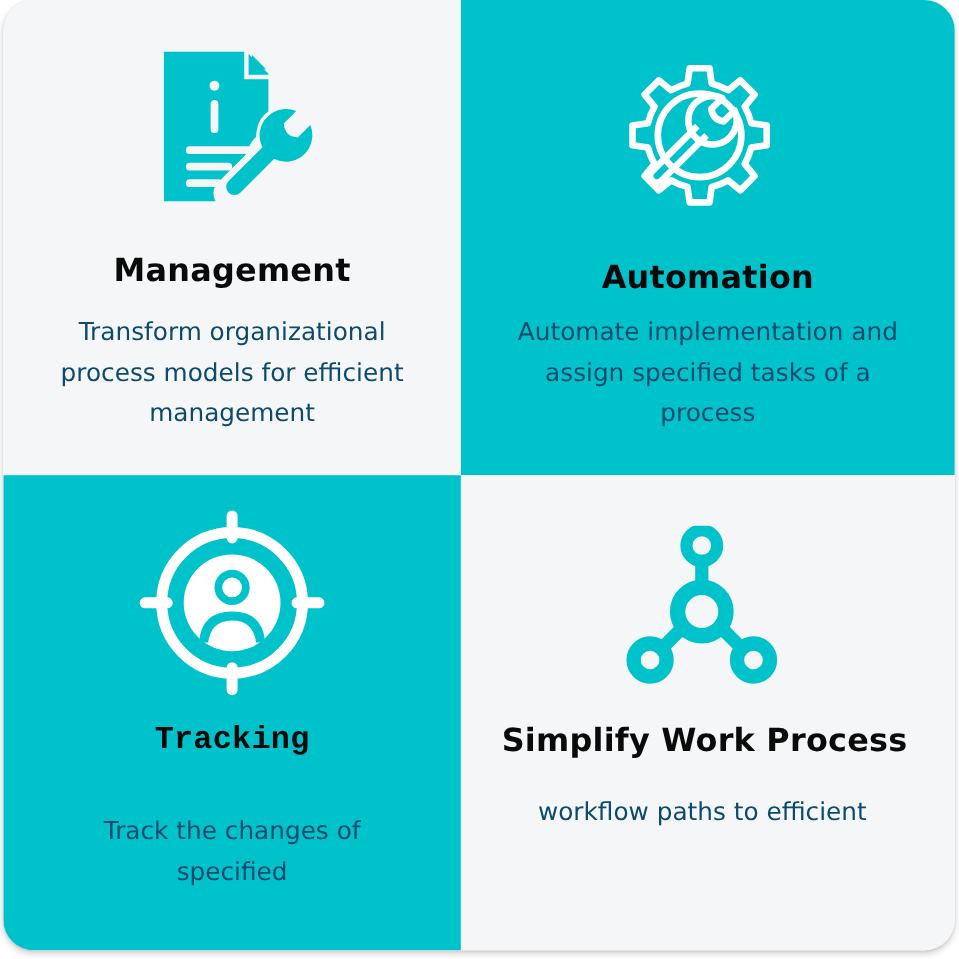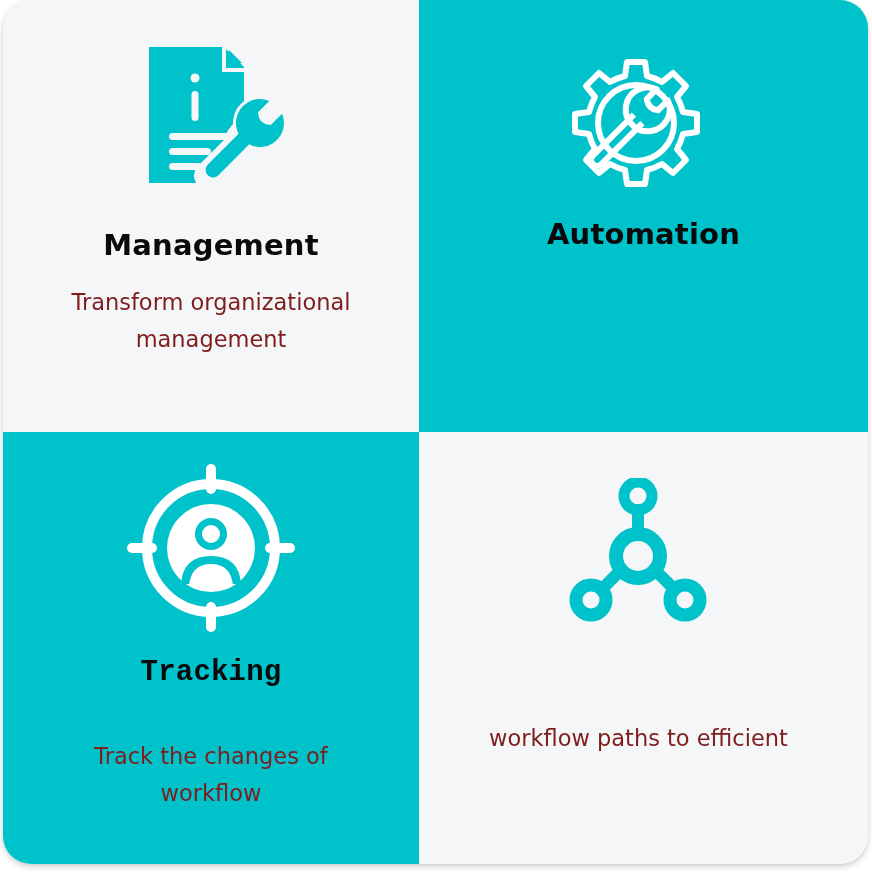--- a/index.html
+++ b/index.html
@@ -47,21 +47,21 @@
       font-weight: bold;
       font-size: 29px;
       letter-spacing: 0.2px;
       color: #0a0a0a;
     }
     .desc {
       position: absolute;
       left: 0; right: 0;
       font-size: 22.5px;
       line-height: 37px;
-      color: #7f1d1d;
+      color: #0c4a6e;
       padding: 0 20px;
       box-sizing: border-box;
     }
     .desc span { display: block; white-space: nowrap; }
   </style>
 </head>
 <body>
 
 <div class="card">
 
@@ -87,41 +87,47 @@
           <path d="M-9 -42 A24 24 0 1 0 9 -42 L9 -26 Q0 -18 -9 -26 Z" fill="#00c2cb" stroke="#f4f6f8" stroke-width="6"></path>
           <rect x="-7.5" y="-8" width="15" height="62" rx="7.5" fill="#00c2cb" stroke="#f4f6f8" stroke-width="6"></rect>
           <path d="M-9 -42 A24 24 0 1 0 9 -42 L9 -26 Q0 -18 -9 -26 Z" fill="#00c2cb"></path>
           <rect x="-7.5" y="-12" width="15" height="66" rx="7.5" fill="#00c2cb"></rect>
         </g>
       </svg>
     </div>
     <div class="title" style="top:228px;">Management</div>
     <div class="desc" style="top:284px;">
       <span>Transform organizational</span>
+      <span>process models for efficient</span>
       <span>management</span>
     </div>
   </div>
 
   <div class="quad teal">
     <div class="icon-wrap" style="top:50px; left:-16px;">
       <svg width="150" height="150" viewBox="0 0 150 150">
         <g fill="none" stroke="#ffffff" stroke-width="6" stroke-linejoin="round">
 
           <path d="M66 12 H84 L86 26 Q94 28 101 32 L112 23 L125 36 L116 47 Q120 54 122 62 L136 64 V82 L122 84 Q120 92 116 99 L125 110 L112 123 L101 114 Q94 118 86 120 L84 134 H66 L64 120 Q56 118 49 114 L38 123 L25 110 L34 99 Q30 92 28 84 L14 82 V64 L28 62 Q30 54 34 47 L25 36 L38 23 L49 32 Q56 28 64 26 Z"></path>
 
           <circle cx="75" cy="73" r="38"></circle>
         </g>
 
         <g transform="translate(80,66) rotate(45)" fill="none" stroke="#ffffff" stroke-width="6" stroke-linejoin="round">
           <path d="M-8 -30 A22 22 0 1 0 8 -30 L8 -16 Q0 -10 -8 -16 Z"></path>
           <path d="M-6 4 V62 A6 6 0 0 0 6 62 V4"></path>
         </g>
       </svg>
     </div>
-    <div class="title" style="top:217px;">Automation</div>
+    <div class="title" style="top:235px;">Automation</div>
+    <div class="desc" style="top:284px;">
+      <span>Automate implementation and</span>
+      <span>assign specified tasks of a</span>
+      <span>process</span>
+    </div>
   </div>
 
   <div class="quad teal">
     <div class="icon-wrap" style="top:30px;">
       <svg width="172" height="172" viewBox="0 0 172 172">
         <circle cx="86" cy="86" r="64" fill="none" stroke="#ffffff" stroke-width="10"></circle>
 
         <rect x="81" y="2" width="10" height="30" rx="5" fill="#ffffff"></rect>
         <rect x="81" y="140" width="10" height="30" rx="5" fill="#ffffff"></rect>
         <rect x="2" y="81" width="30" height="10" rx="5" fill="#ffffff"></rect>
@@ -131,36 +137,37 @@
 
         <circle cx="86" cy="72" r="16" fill="#00c2cb"></circle>
         <circle cx="86" cy="72" r="9" fill="#ffffff"></circle>
         <path d="M56 122 Q58 94 86 94 Q114 94 116 122 Z" fill="#00c2cb"></path>
         <path d="M64 124 Q66 102 86 102 Q106 102 108 124 Z" fill="#ffffff"></path>
       </svg>
     </div>
     <div class="title" style="top:656px; top:224px;font-family:Liberation Mono, monospace;">Tracking</div>
     <div class="desc" style="top:283px;margin-top:23px;">
       <span>Track the changes of</span>
-      <span>workflow</span>
+      <span>specified</span>
     </div>
   </div>
 
   <div class="quad light">
     <div class="icon-wrap" style="top:46px; left:-12px;">
       <svg width="150" height="150" viewBox="0 0 150 150">
         <g fill="none" stroke="#00c2cb" stroke-width="12" stroke-linecap="round">
           <line x1="75" y1="32" x2="75" y2="56"></line>
           <line x1="58" y1="92" x2="40" y2="110"></line>
           <line x1="92" y1="92" x2="110" y2="110"></line>
         </g>
         <circle cx="75" cy="18" r="14" fill="none" stroke="#00c2cb" stroke-width="11"></circle>
         <circle cx="75" cy="78" r="22" fill="none" stroke="#00c2cb" stroke-width="14"></circle>
         <circle cx="28" cy="122" r="15" fill="none" stroke="#00c2cb" stroke-width="13"></circle>
         <circle cx="122" cy="122" r="15" fill="none" stroke="#00c2cb" stroke-width="13"></circle>
       </svg>
     </div>
+    <div class="title" style="top:224px; left:-6px;">Simplify Work Process</div>
     <div class="desc" style="top:288px; left:-10px;">
       <span>workflow paths to efficient</span>
     </div>
   </div>
 
 </div>
 
 </body></html>

